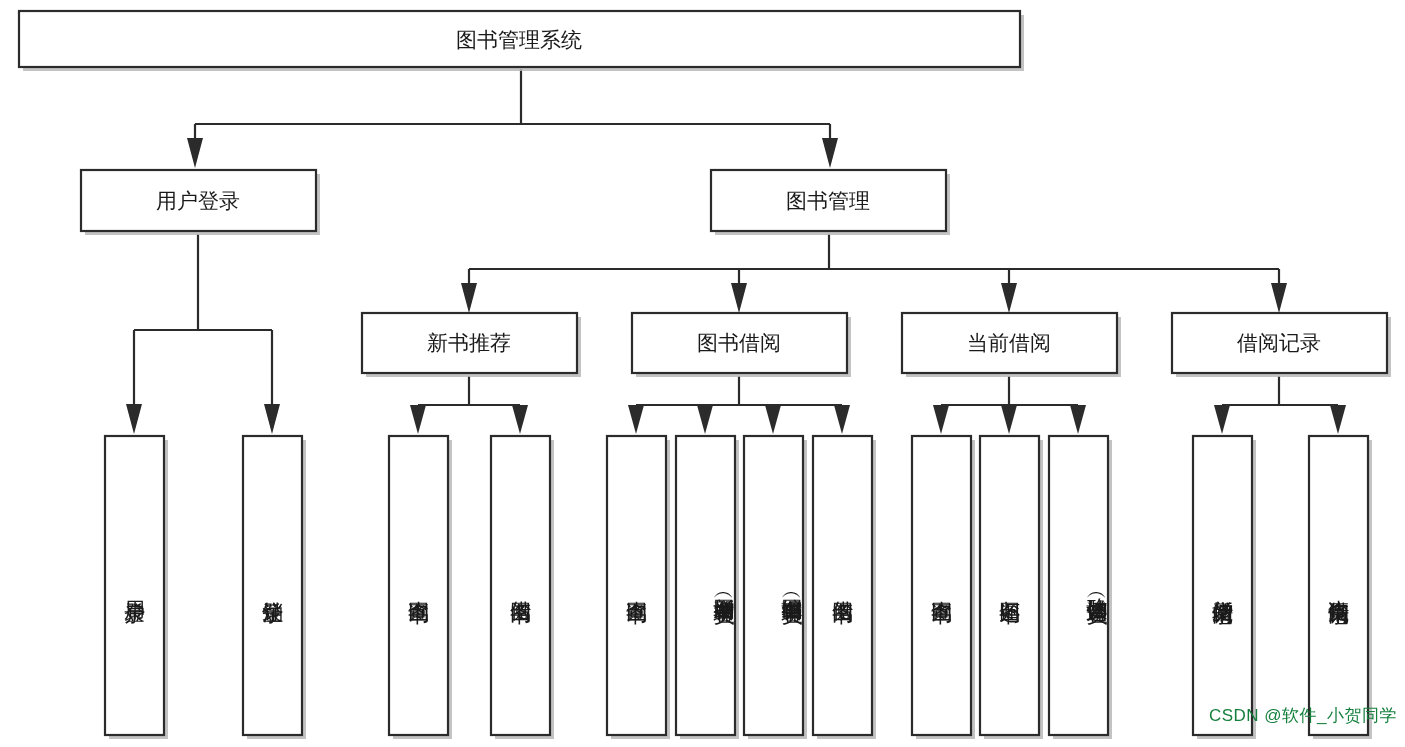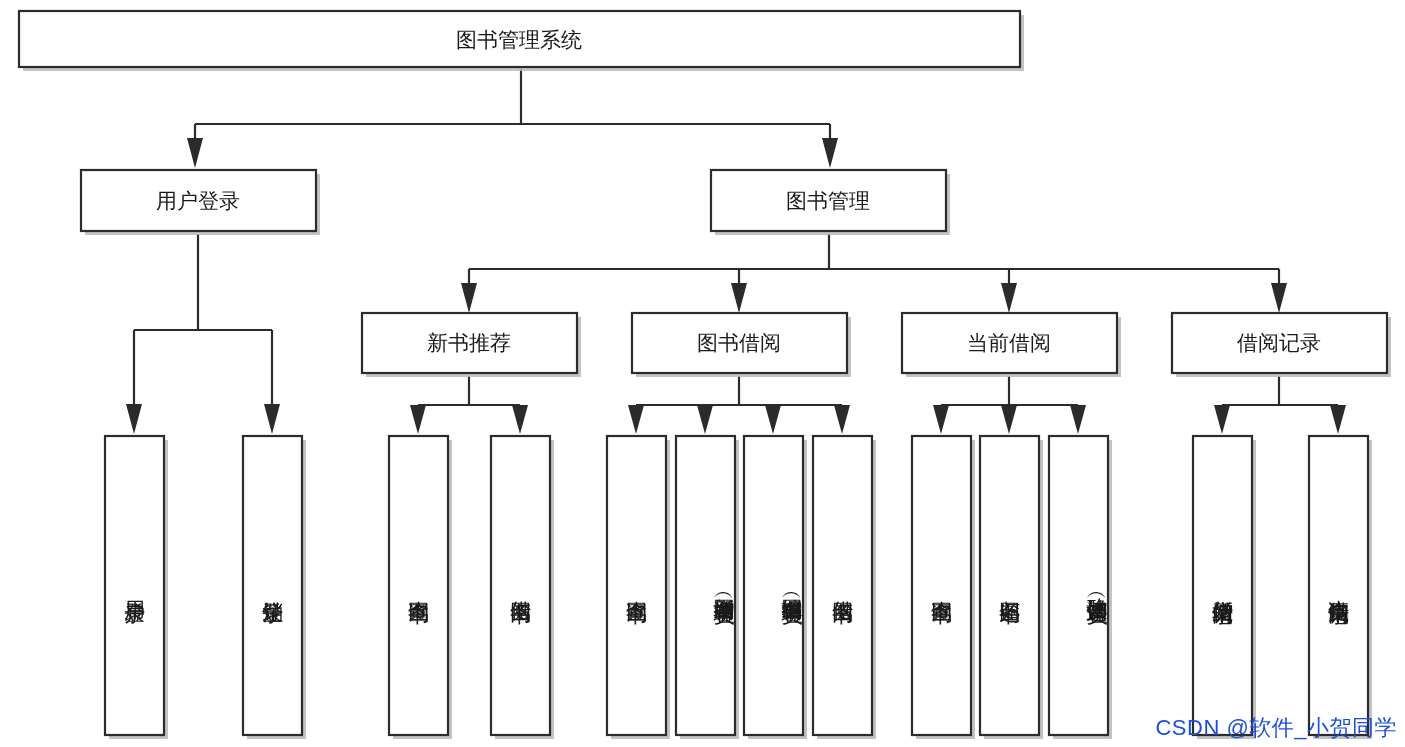--- a/index.html
+++ b/index.html
@@ -65,24 +65,24 @@
     display: flex;
     align-items: center;
     justify-content: center;
     letter-spacing: 1px;
     white-space: nowrap;
     pointer-events: none;
   }
   #watermark {
     position: absolute;
     right: 8px;
-    bottom: 4px;
-    font-family: "Liberation Sans", "DejaVu Sans", sans-serif;
-    font-size: 22px;
-    color: #1d4ed8;
+    bottom: 20px;
+    font-family: "Liberation Sans", "DejaVu Sans", sans-serif;
+    font-size: 17px;
+    color: #15803d;
     white-space: nowrap;
     letter-spacing: 0.5px;
   }
 </style>
 </head>
 <body>
 
 <div id="diagram-root">
 
   <svg id="flow" viewBox="0 0 1405 747">

